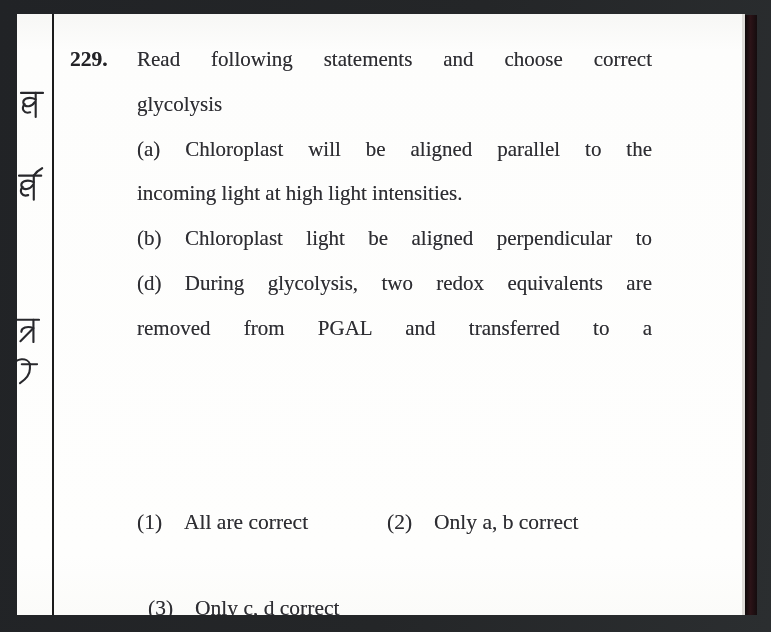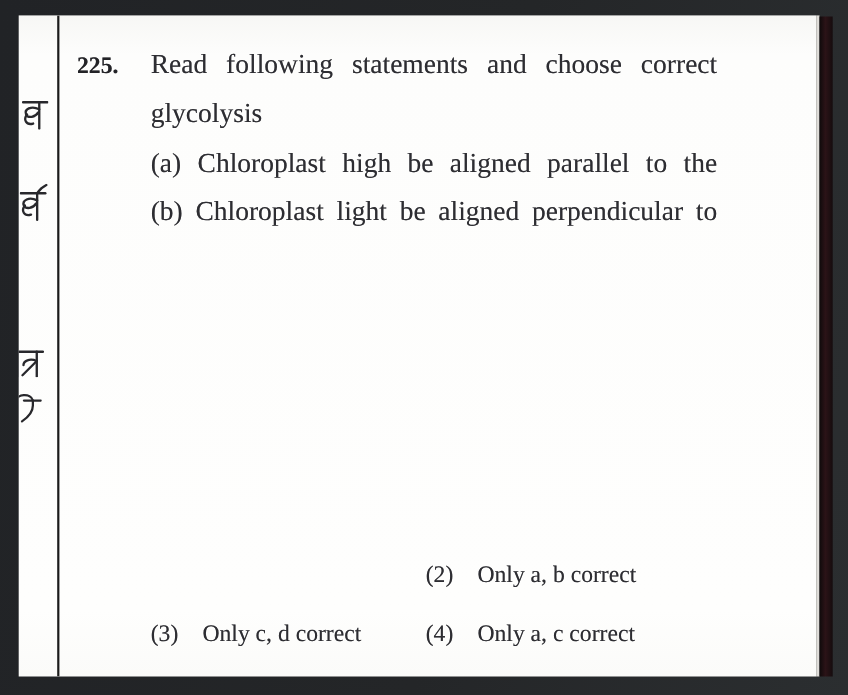--- a/index.html
+++ b/index.html
@@ -17,28 +17,28 @@
   .spine{position:absolute;left:745px;top:15px;width:12px;height:600px;
     background:linear-gradient(90deg,#0f0a0b,#2b1317 45%,#150c0e);}
   .rule{position:absolute;left:35px;top:0;width:2px;height:601px;background:#1b1b1b;}
   .qnum{
     position:absolute;left:53px;top:23px;width:60px;line-height:44.8px;
     font-size:21.5px;font-weight:700;color:#232327;
     text-shadow:0 0 0.5px rgba(40,40,45,0.55);
   }
   .textblock{position:absolute;left:120px;top:23px;width:515px;}
   .line{
-    height:44.8px;line-height:44.8px;font-size:25px;color:#2d2d32;
+    height:44.8px;line-height:44.8px;font-size:21px;color:#2d2d32;
     white-space:nowrap;text-shadow:0 0 0.5px rgba(45,45,50,0.5);
   }
   .line.j{white-space:normal;text-align:justify;text-align-last:justify;text-justify:inter-word;}
   sup{vertical-align:super;font-size:0.62em;line-height:0;}
   .opts{position:absolute;left:120px;width:540px;height:44.8px;}
   .opts-r1{top:486px;}
-  .opts-r2{top:540px;}
+  .opts-r2{top:572px;margin-left:11px;}
   .opt{
     position:absolute;top:0;line-height:44.8px;font-size:21.5px;color:#2d2d32;
     white-space:nowrap;text-shadow:0 0 0.5px rgba(45,45,50,0.5);
   }
   .opt-c1{left:0;}
   .opt-c2{left:250px;}
   .optnum{display:inline-block;width:47px;}
   .mglyph{position:absolute;}
   .mglyph svg{display:block;}
   .mglyph path{fill:none;stroke:#28282c;stroke-width:2.3;stroke-linecap:round;stroke-linejoin:round;}
@@ -78,33 +78,36 @@
     <svg width="27" height="31" viewBox="0 0 30 34">
       <path d="M4 11 V33"></path>
       <path d="M4 11 C 4 3, 19 2, 21 10"></path>
       <path d="M12 10 H29"></path>
       <path d="M21 10 V15 C 21 21, 16 27, 10 31"></path>
     </svg>
   </span>
 
   <div class="rule"></div>
 
-  <div class="qnum">225.</div>
+  <div class="qnum">229.</div>
 
   <div class="textblock">
     <div class="line j">Read following statements and choose correct</div>
     <div class="line">glycolysis</div>
-    <div class="line j">(a) Chloroplast high be aligned parallel to the</div>
+    <div class="line j">(a) Chloroplast will be aligned parallel to the</div>
+    <div class="line">incoming light at high light intensities.</div>
     <div class="line j">(b) Chloroplast light be aligned perpendicular to</div>
+    <div class="line j">(d) During glycolysis, two redox equivalents are</div>
+    <div class="line j">removed from PGAL and transferred to a</div>
   </div>
 
   <div class="opts opts-r1">
+    <span class="opt opt-c1"><span class="optnum">(1)</span><span>All are correct</span></span>
     <span class="opt opt-c2"><span class="optnum">(2)</span><span>Only a, b correct</span></span>
   </div>
   <div class="opts opts-r2">
     <span class="opt opt-c1"><span class="optnum">(3)</span><span>Only c, d correct</span></span>
-    <span class="opt opt-c2"><span class="optnum">(4)</span><span>Only a, c correct</span></span>
   </div>
 
 </div>
 
 <div class="edge-strip"></div>
 <div class="spine"></div>
 
 </body></html>

